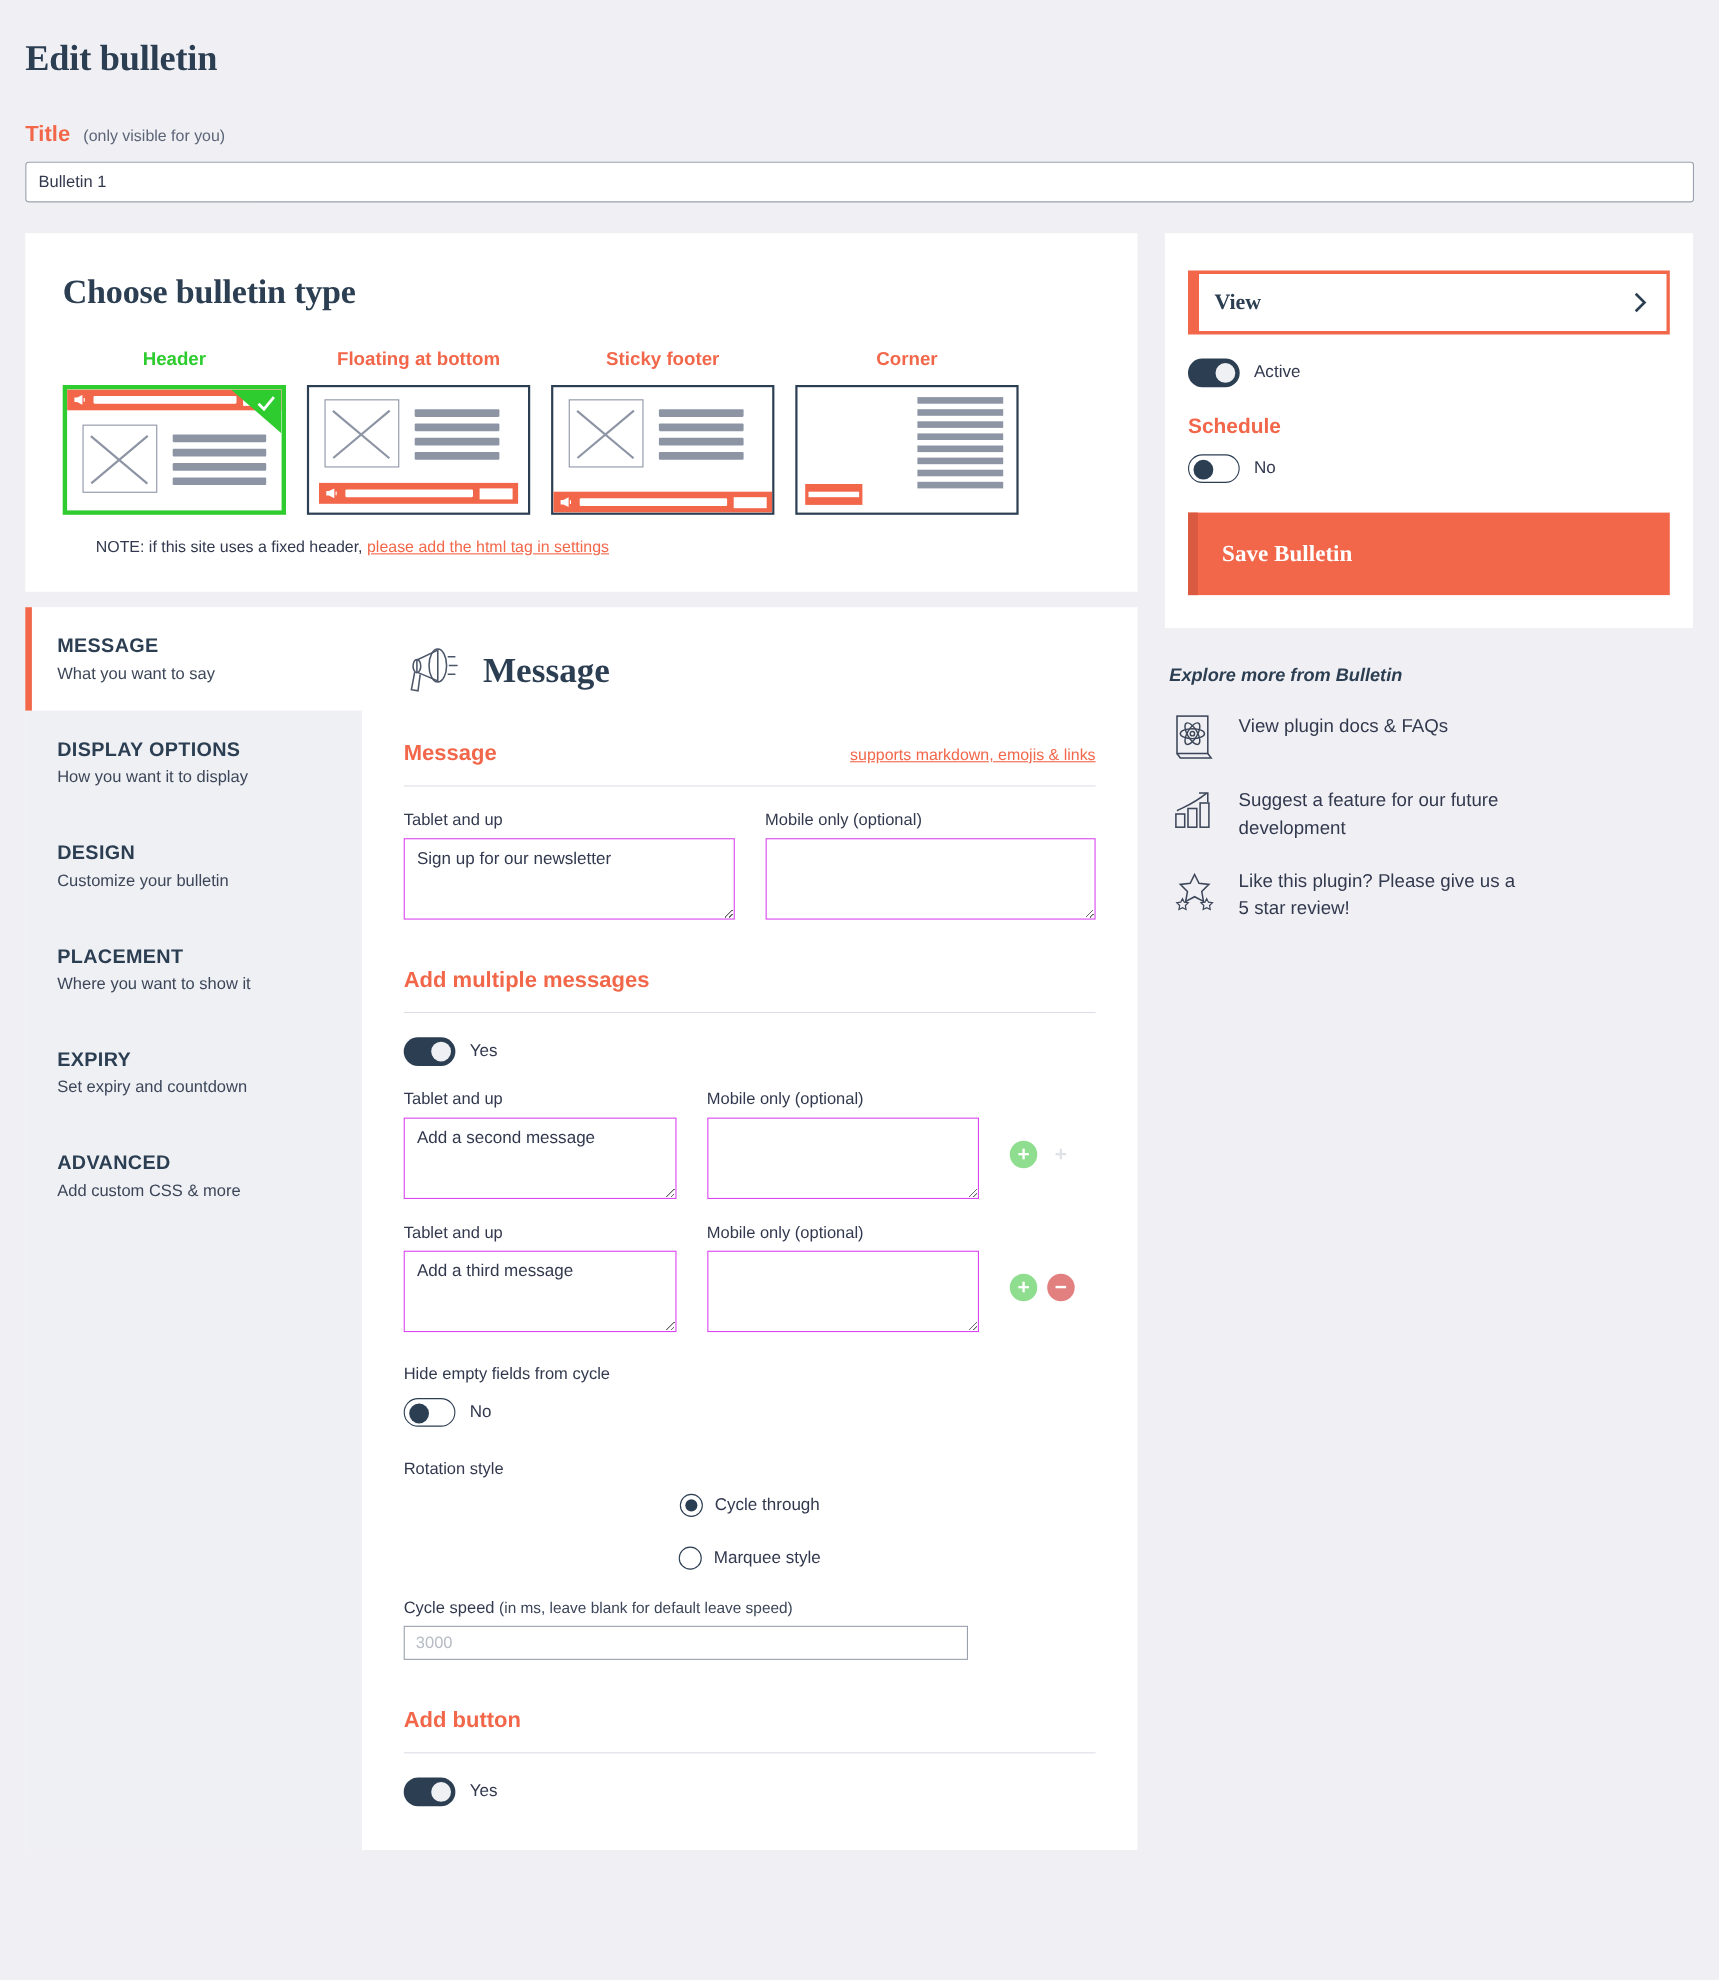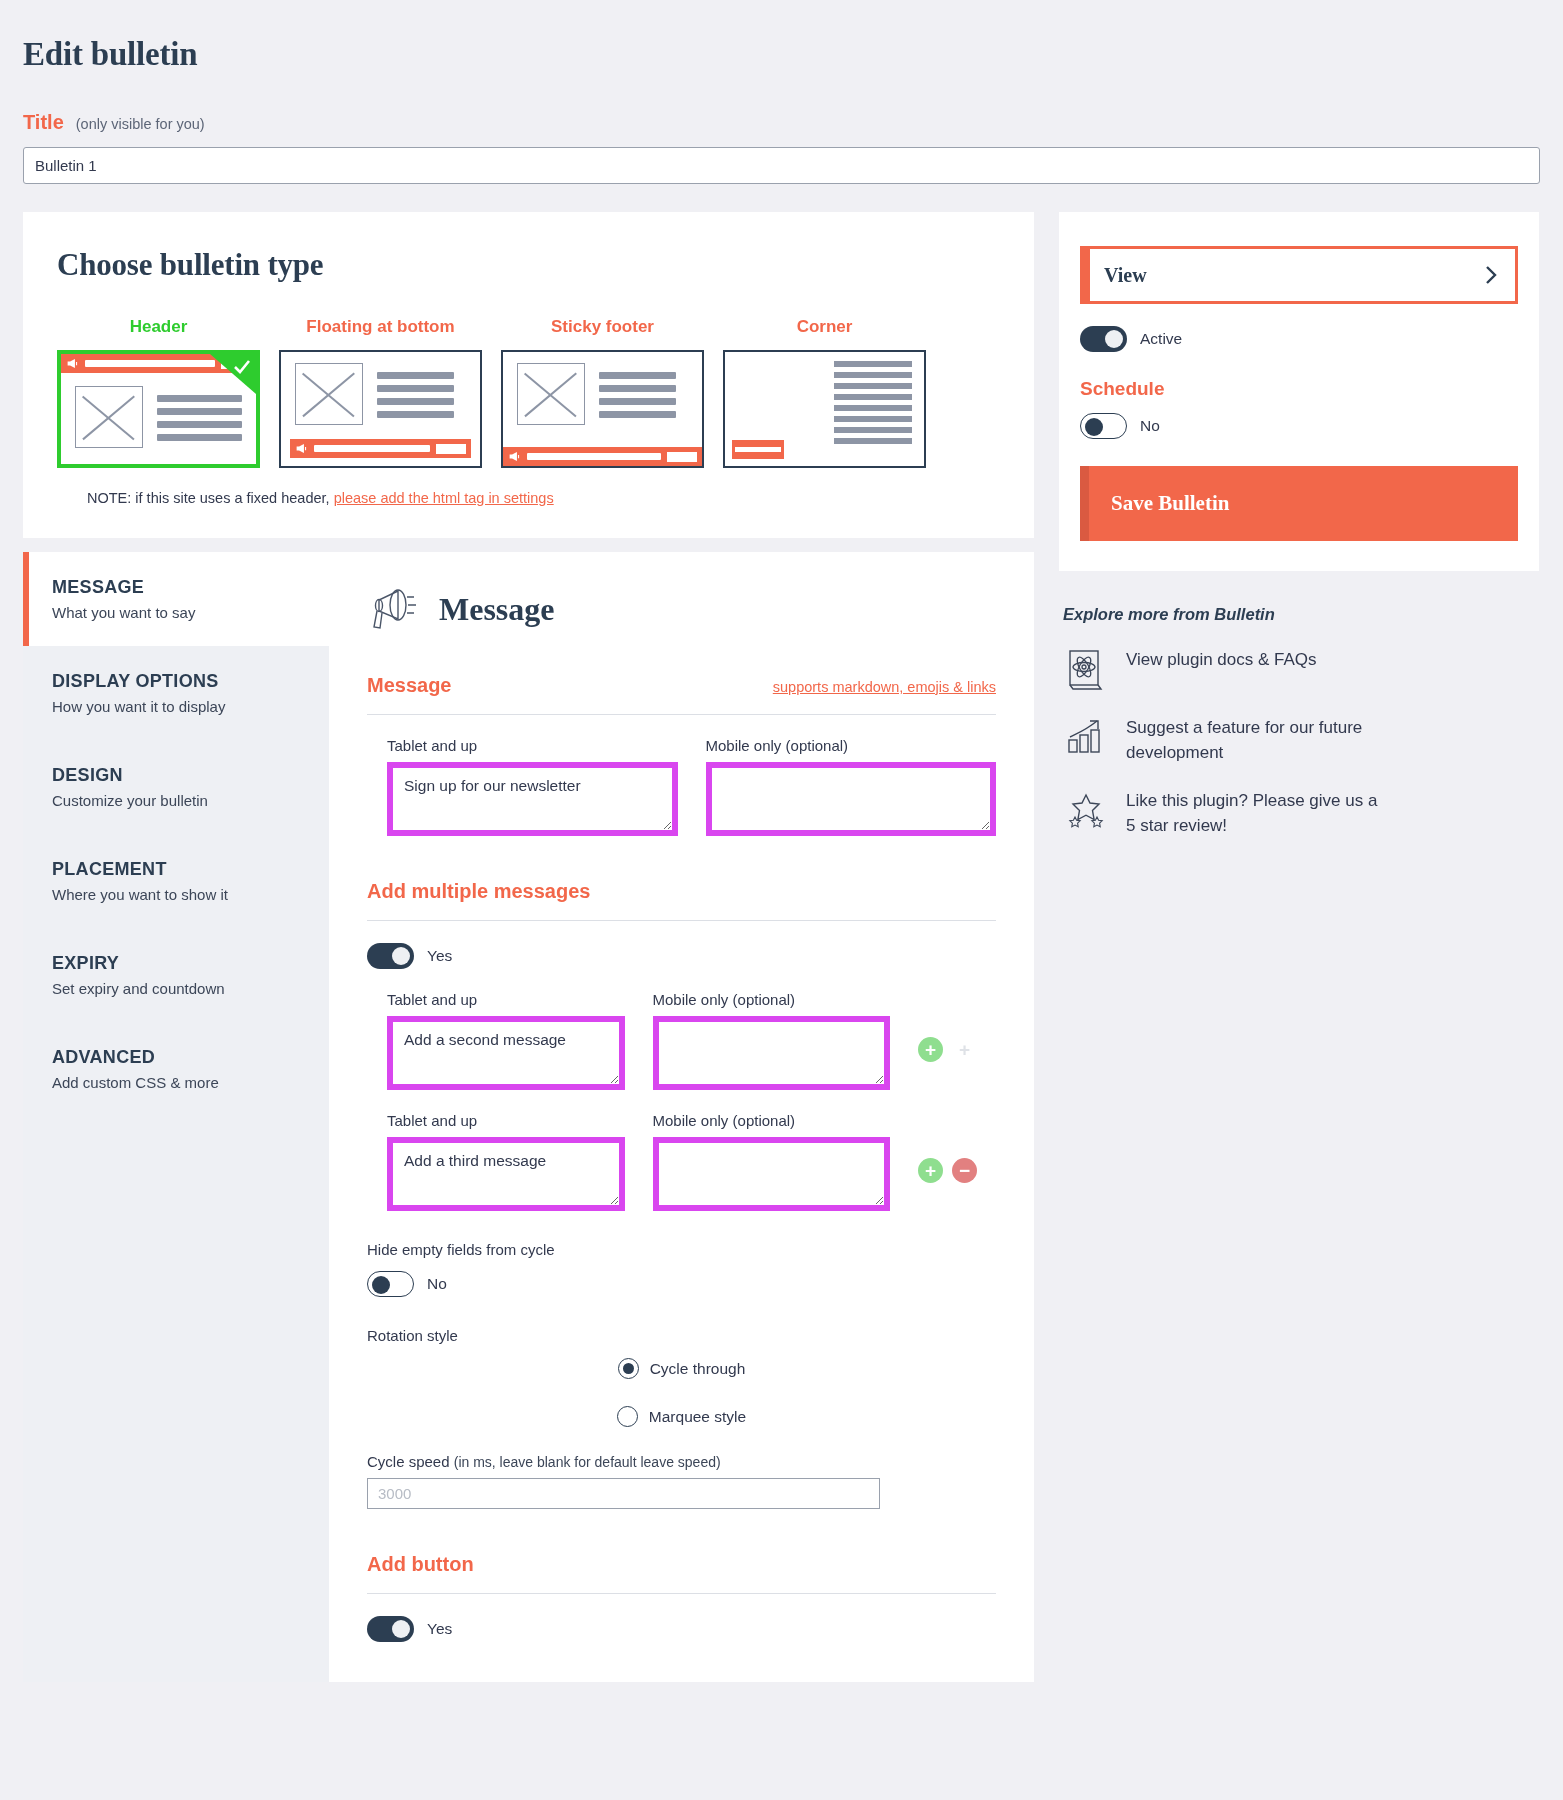--- a/index.html
+++ b/index.html
@@ -136,25 +136,25 @@
   .content { flex: 1; padding: 34px 38px 40px 38px; }
   .msg-head { display: flex; align-items: center; gap: 18px; margin-bottom: 42px; }
   .msg-head h2 {
     font-family: "Liberation Serif", serif; font-weight: bold;
     font-size: 32px; margin: 0; color: #2c3e52;
   }
   .grp-head { display: flex; align-items: baseline; justify-content: space-between;
               border-bottom: 1px solid #dcdfe5; padding-bottom: 17px; }
   .grp-title { color: #f2674a; font-weight: bold; font-size: 20px; }
   .grp-link { color: #f2674a; font-size: 14.5px; text-decoration: underline; }
-  .fields { display: flex; gap: 28px; margin-top: 22px; align-items: flex-start; margin-left: 20px; }
+  .fields { display: flex; gap: 28px; margin-top: 22px; align-items: flex-start; }
   .field { flex: 1; }
   .field label { display: block; font-size: 15px; color: #32394e; margin-bottom: 8px; }
   .field textarea {
-    width: 100%; height: 74px; border: 6px solid #d946ef; background: #fff;
+    width: 100%; height: 74px; border: 1px solid #d946ef; background: #fff;
     font-family: "Liberation Sans", sans-serif; font-size: 15.5px; color: #32394e;
     padding: 9px 11px; resize: vertical; outline: none; display: block;
   }
   .rowbtns { display: flex; gap: 9px; align-items: center; padding-top: 46px; width: 78px; flex:none; }
   .cbtn { width: 25px; height: 25px; border-radius: 50%; display: flex;
           align-items: center; justify-content: center; cursor: pointer;
           color: #fff; font-size: 19px; line-height: 1; font-weight: bold; }
   .cbtn.add { background: #8fde8f; }
   .cbtn.del { background: #e28080; }
   .cbtn.ghost { background: transparent; color: #dfe2e7; }

